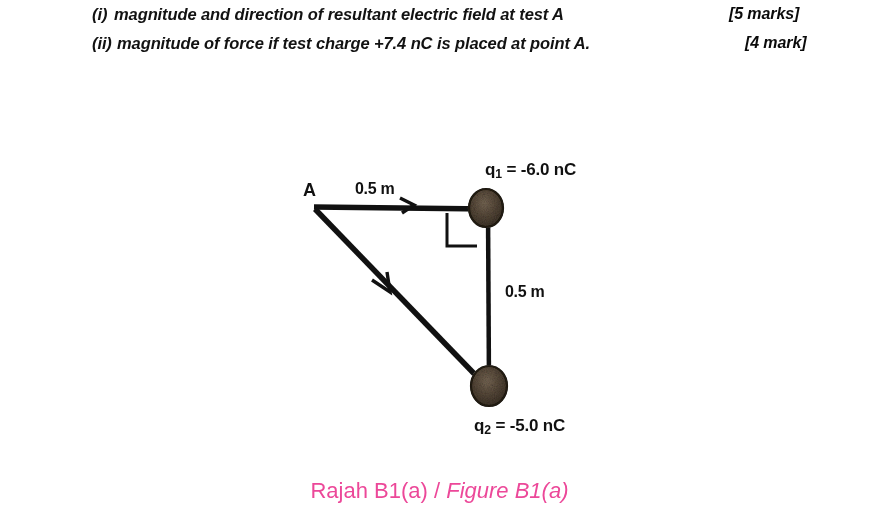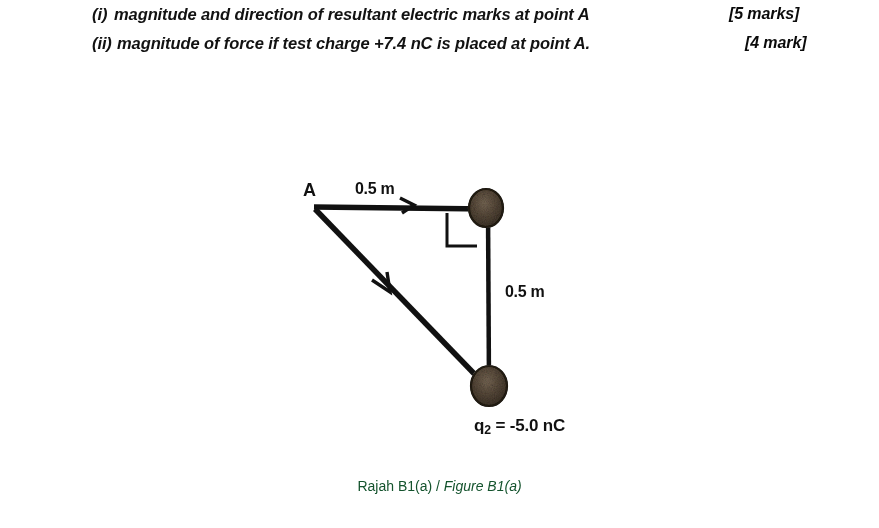--- a/index.html
+++ b/index.html
@@ -85,35 +85,35 @@
     letter-spacing: 0;
   }
 
   
   .caption {
     position: absolute;
     left: 0;
     top: 478px;
     width: 879px;
     text-align: center;
-    font-size: 14px;
-    color: #14532d;
+    font-size: 22px;
+    color: #ec4899;
     white-space: nowrap;
   }
   .caption .roman { font-style: normal; }
   .caption .ital  { font-style: italic; }
 </style>
 </head>
 <body>
 
 <div class="question-block">
 
 
   <div class="q-line item">
-    <span class="q-marker">(i)</span><span>magnitude and direction of resultant electric marks at point A</span>
+    <span class="q-marker">(i)</span><span>magnitude and direction of resultant electric field at test A</span>
     <span class="marks m1">[5 marks]</span>
   </div>
 
   <div class="q-line item">
     <span class="q-marker wide">(ii)</span><span>magnitude of force if test charge +7.4 nC is placed at point A.</span>
     <span class="marks m2">[4 mark]</span>
   </div>
 
 </div>
 
@@ -150,20 +150,23 @@
       <ellipse cx="486" cy="208" rx="17" ry="19" fill="url(#chargeTex)" stroke="#181409" stroke-width="2.2" filter="url(#speck)"></ellipse>
       <ellipse cx="486" cy="208" rx="17" ry="19" fill="none" stroke="#221c12" stroke-width="1.6"></ellipse>
     </g>
 
     <g>
       <ellipse cx="489" cy="386" rx="18" ry="20" fill="url(#chargeTex)" stroke="#181409" stroke-width="2.2" filter="url(#speck)"></ellipse>
       <ellipse cx="489" cy="386" rx="18" ry="20" fill="none" stroke="#221c12" stroke-width="1.6"></ellipse>
     </g>
   </svg>
 
+  <div class="fig-label label-q1">
+    <span>q</span><span class="sub">1</span><span> = -6.0 nC</span>
+  </div>
 
   <div class="fig-label label-q2">
     <span>q</span><span class="sub">2</span><span> = -5.0 nC</span>
   </div>
 
   <div class="fig-label label-A">A</div>
 
   <div class="fig-label label-top-dim">0.5 m</div>
 
   <div class="fig-label label-side-dim">0.5 m</div>

